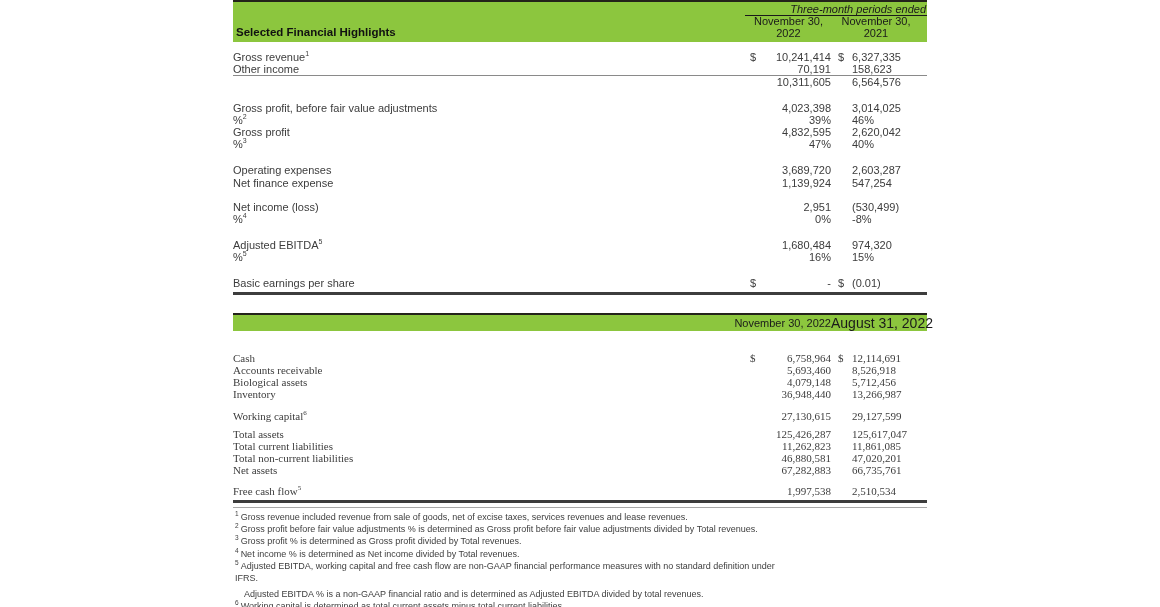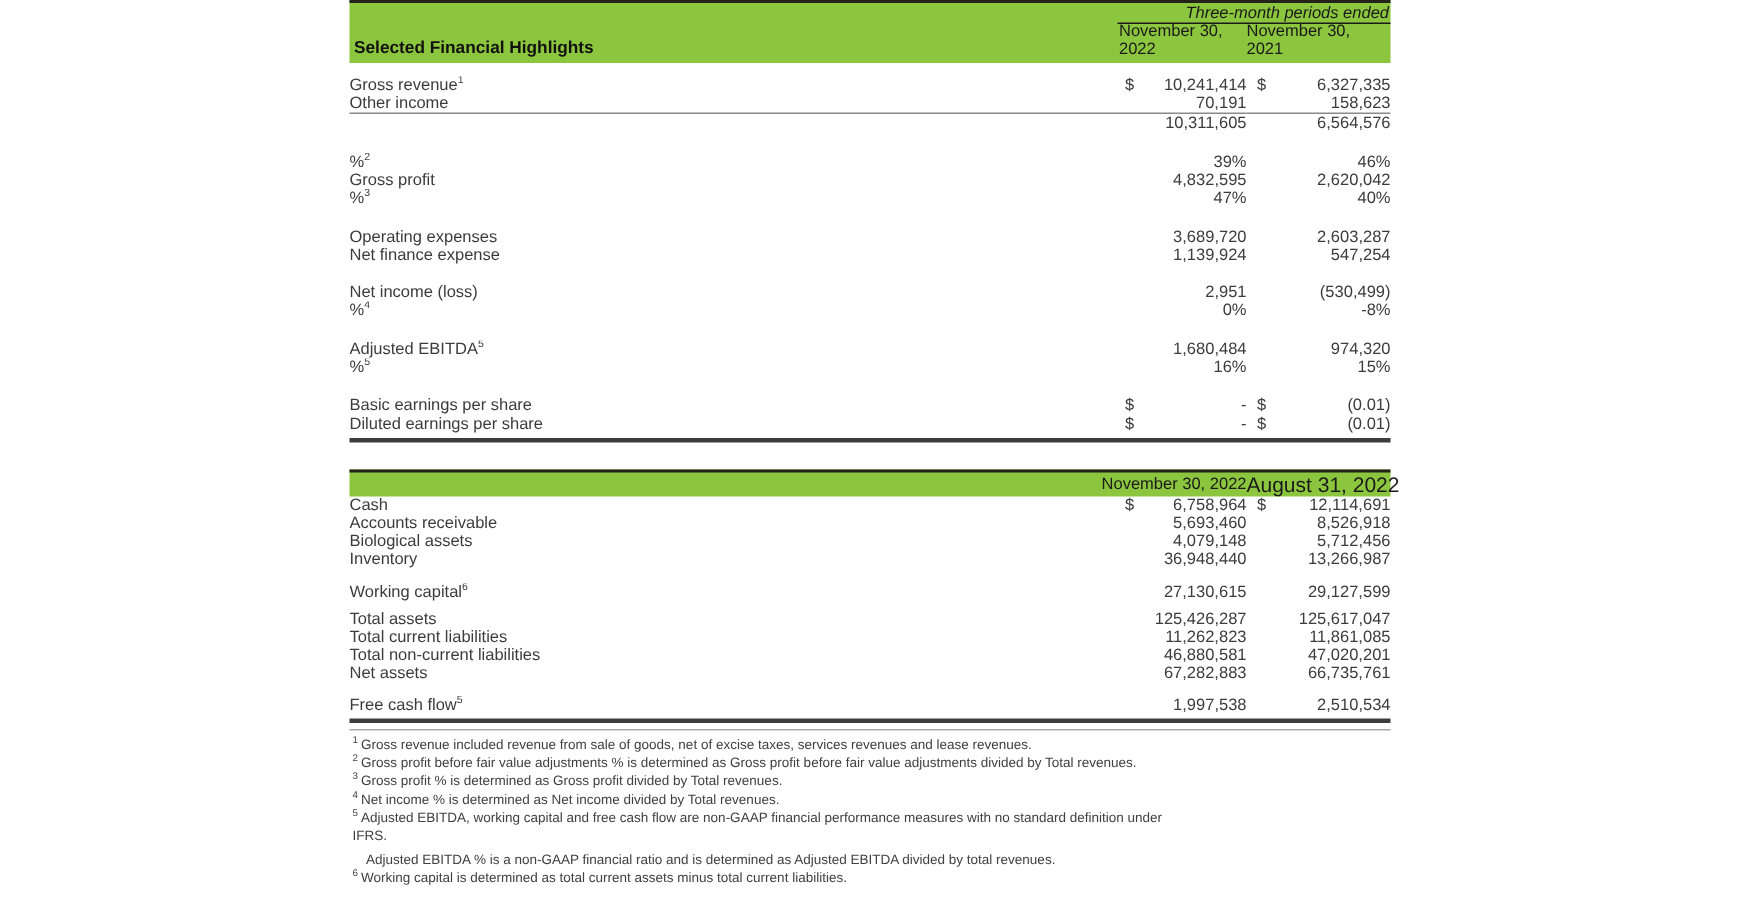--- a/index.html
+++ b/index.html
@@ -9,42 +9,42 @@
 
   
   .gh1{border-top:2px solid #23231a;background:var(--green,#8CC63E);padding:1px 0 3px 0;}
   .gh1-row1{display:flex;}
   .gh1-row1 .sp{flex:1;}
   .gh1-periods{width:181px;text-align:right;font-size:11px;line-height:12px;
                color:#1a1a1a;border-bottom:1px solid #1a1a1a;padding-right:1px;white-space:nowrap;font-style:italic;}
   .gh1-row2{display:flex;align-items:flex-end;}
   .gh1-title{flex:1;font-weight:bold;font-size:11.5px;line-height:12px;color:#111;
              padding:0 0 1px 3px;white-space:nowrap;}
-  .gh1-col{text-align:left;font-size:11px;line-height:11.5px;color:#1a1a1a;white-space:nowrap;}
+  .gh1-col{text-align:center;font-size:11px;line-height:11.5px;color:#1a1a1a;white-space:nowrap;}
   .gh1-colA{width:85px;}
   .gh1-colB{width:96px;padding-right:6px;box-sizing:border-box;}
 
   .gh2{border-top:2px solid #23231a;background:var(--green,#8CC63E);height:16px;
        display:flex;align-items:center;margin-top:18px;}
   .gh2 .sp{flex:1;}
   .gh2-colA{width:150px;text-align:right;font-size:11px;color:#1a1a1a;white-space:nowrap;}
   .gh2-colB{width:96px;text-align:right;font-size:14px;color:#1a1a1a;
             padding-right:6px;box-sizing:border-box;white-space:nowrap;}
 
   
   table.fin{width:100%;border-collapse:collapse;table-layout:fixed;font-size:11px;}
   table.fin td{padding:0;line-height:12.2px;vertical-align:bottom;white-space:nowrap;}
   td.c-lab{text-align:left;overflow:hidden;}
   td.c-d{text-align:left;}
   td.c-v{text-align:right;}
-  td.c-v2{text-align:right;padding-right:6px;}
+  td.c-v2{text-align:left;padding-right:6px;}
   tr.spacer td{line-height:1px;}
   tr.rule td{border-bottom:1px solid #8a8a8a;}
   #t1{margin-top:9px;}
-  #t2{margin-top:0;}
+  #t2{margin-top:21px;font-family:Liberation Serif, serif;}
   sup{font-size:7px;line-height:0;vertical-align:super;}
 
   .rule-thick{height:3px;background:#3d3d3d;margin-top:3px;}
   .rule-thin{height:1px;background:#a8a8a8;margin-top:4px;}
 
   
   .footnotes{margin-top:3px;padding-left:2px;font-size:9px;line-height:12.3px;color:#404040;}
   .fn{white-space:nowrap;}
   .fn.indent{padding-left:9px;}
   .fn.gap{margin-top:3px;}
@@ -104,20 +104,28 @@
           <td class="c-d"></td>
           <td class="c-v">10,311,605</td>
           <td class="c-d"></td>
           <td class="c-d"></td>
           <td class="c-v2">6,564,576</td>
         </tr>
         <tr class="spacer">
           <td colspan="6" style="height: 13px;"></td>
         </tr>
         <tr>
+          <td class="c-lab">Gross profit, before fair value adjustments</td>
+          <td class="c-d"></td>
+          <td class="c-v">4,023,398</td>
+          <td class="c-d"></td>
+          <td class="c-d"></td>
+          <td class="c-v2">3,014,025</td>
+        </tr>
+        <tr>
           <td class="c-lab">%<sup>2</sup></td>
           <td class="c-d"></td>
           <td class="c-v">39%</td>
           <td class="c-d"></td>
           <td class="c-d"></td>
           <td class="c-v2">46%</td>
         </tr>
         <tr>
           <td class="c-lab">Gross profit</td>
           <td class="c-d"></td>
@@ -189,28 +197,20 @@
           <td class="c-v">16%</td>
           <td class="c-d"></td>
           <td class="c-d"></td>
           <td class="c-v2">15%</td>
         </tr>
         <tr class="spacer">
           <td colspan="6" style="height: 13px;"></td>
         </tr>
         <tr>
           <td class="c-lab">Basic earnings per share</td>
-          <td class="c-d">$</td>
-          <td class="c-v">-</td>
-          <td class="c-d"></td>
-          <td class="c-d">$</td>
-          <td class="c-v2">(0.01)</td>
-        </tr>
-        <tr>
-          <td class="c-lab">Diluted earnings per share</td>
           <td class="c-d">$</td>
           <td class="c-v">-</td>
           <td class="c-d"></td>
           <td class="c-d">$</td>
           <td class="c-v2">(0.01)</td>
         </tr>
       </tbody>
   </table>
   <div class="rule-thick"></div>
 

